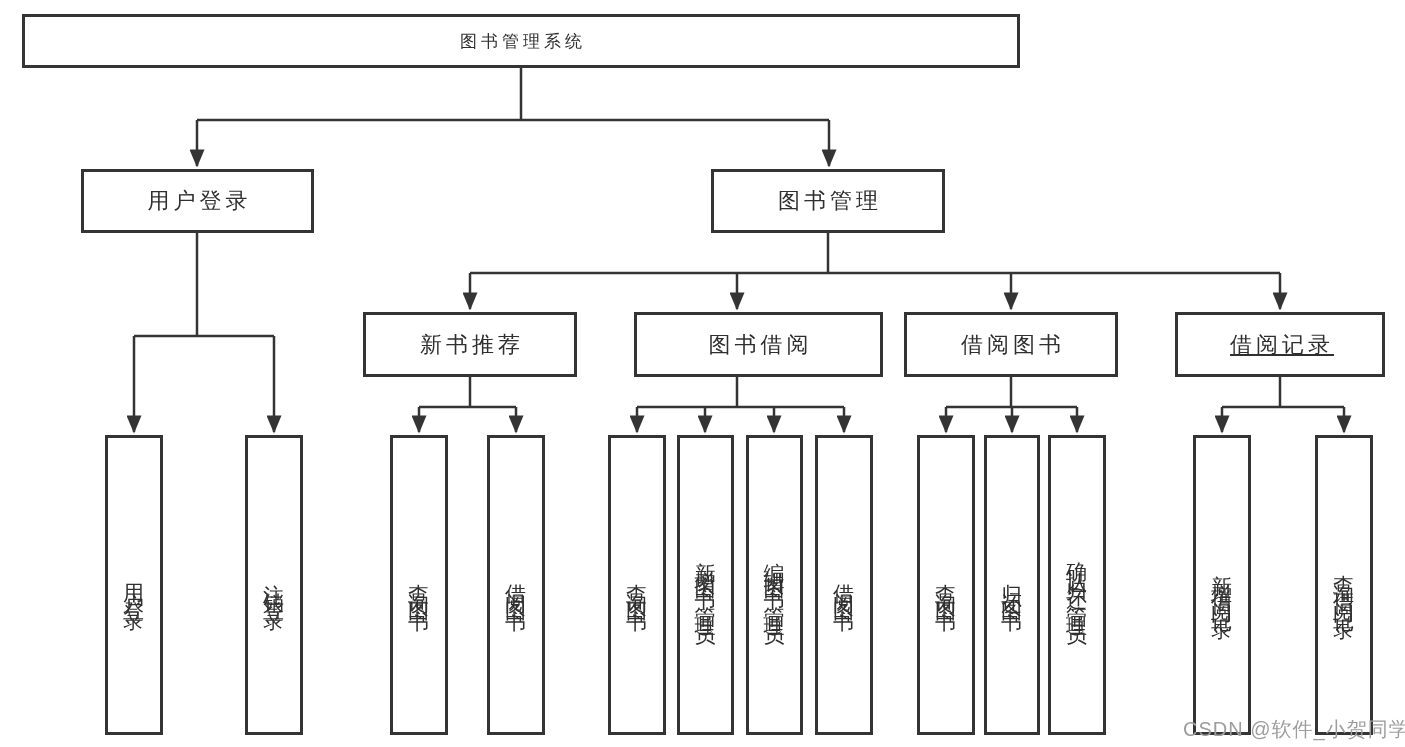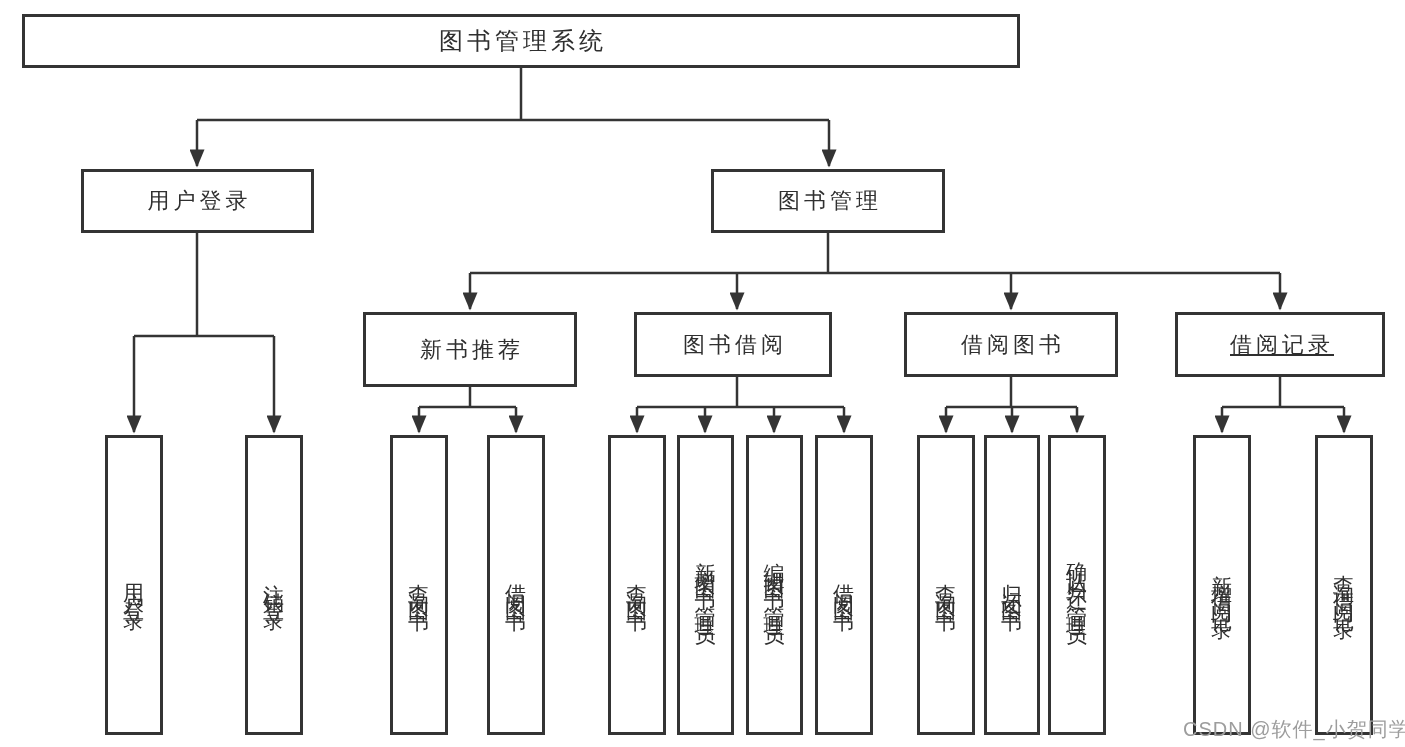--- a/index.html
+++ b/index.html
@@ -19,21 +19,21 @@
     color:#2f2f2f;
     display:flex;
     align-items:center;
     justify-content:center;
     z-index:2;
     letter-spacing:4px;
     font-size:22px;
     text-indent:4px;
     white-space:nowrap;
   }
-  .root{font-size:24px;}
+  .root{font-size:17px;}
   .leaf{
     writing-mode:vertical-rl;
     text-orientation:mixed;
     font-size:21px;
     letter-spacing:9px;
     text-indent:0;
     white-space:normal;
     line-height:1;
   }
   .watermark{
@@ -98,22 +98,22 @@
       <line x1="1222" y1="407" x2="1222" y2="432" marker-end="url(#arrow)"></line>
       <line x1="1344" y1="407" x2="1344" y2="432" marker-end="url(#arrow)"></line>
     </g>
   </svg>
 
   <div class="box root" style="left:22px;top:14px;width:998px;height:54px;">图书管理系统</div>
 
   <div class="box" style="left:81px;top:169px;width:233px;height:64px;">用户登录</div>
   <div class="box" style="left:711px;top:169px;width:234px;height:64px;">图书管理</div>
 
-  <div class="box" style="left:363px;top:312px;width:214px;height:75px;">新书推荐</div>
-  <div class="box" style="left:634px;top:312px;width:198px;height:65px;text-align:right;">图书借阅</div>
+  <div class="box" style="left:363px;top:312px;width:214px;height:65px;">新书推荐</div>
+  <div class="box" style="left:634px;top:312px;width:249px;height:65px;text-align:right;">图书借阅</div>
   <div class="box" style="left:904px;top:312px;width:214px;height:65px;">借阅图书</div>
   <div class="box" style="left:1175px;top:312px;width:210px;height:65px;text-decoration:underline;">借阅记录</div>
 
   <div class="box leaf" style="left:105px;top:435px;width:58px;height:300px;">用户登录</div>
   <div class="box leaf" style="left:245px;top:435px;width:58px;height:300px;">注销登录</div>
 
   <div class="box leaf" style="left:390px;top:435px;width:58px;height:300px;">查询图书</div>
   <div class="box leaf" style="left:487px;top:435px;width:58px;height:300px;">借阅图书</div>
 
   <div class="box leaf" style="left:608px;top:435px;width:58px;height:300px;">查询图书</div>

